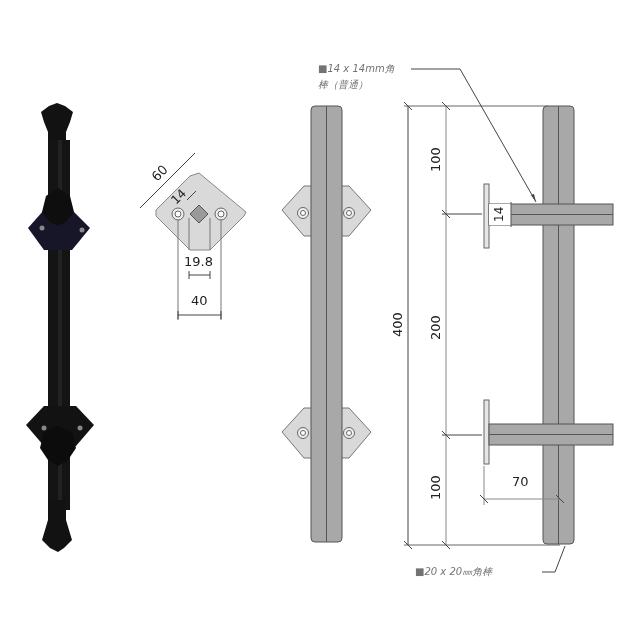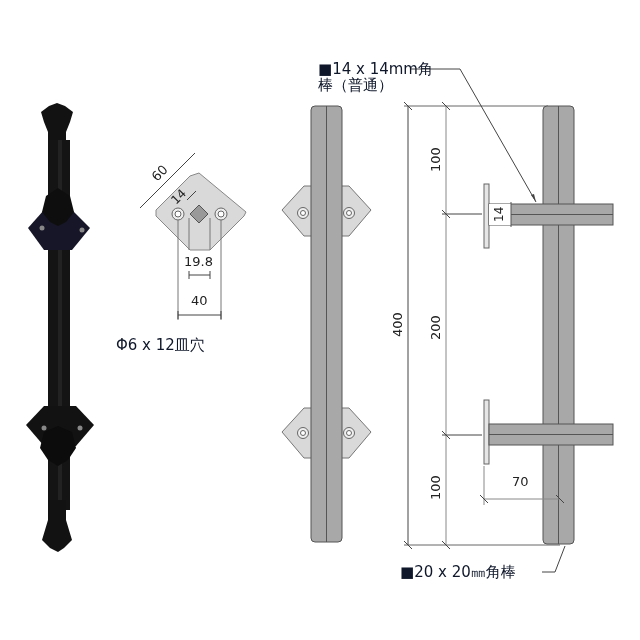--- a/index.html
+++ b/index.html
@@ -1,20 +1,20 @@
 <!DOCTYPE html>
 <html><head>
 <meta charset="utf-8">
 <style>
   html, body { margin:0; padding:0; background:#ffffff; }
   body { width:640px; height:640px; position:relative; overflow:hidden;
          font-family:"DejaVu Sans","Liberation Sans",sans-serif; color:#1a1a1a; }
   svg { position:absolute; left:0; top:0; }
   .lbl { font-family:"DejaVu Sans","Liberation Sans",sans-serif; fill:#222; }
-  .note { position:absolute; font-size:15px; line-height:16px; color:#0f172a; white-space:nowrap; }
+  .note { position:absolute; font-size:10px; line-height:16px; color:#737373; white-space:nowrap;font-style:italic; }
 </style>
 </head>
 <body>
 
 <svg width="640" height="640" viewBox="0 0 640 640">
 
   <g>
 
     <path d="M41 112 L49 106 L57 103 L65 106 L73 112 L70 122 L66 132 L66 150 L48 150 L48 132 L44 122 Z" fill="#121212"></path>
 
@@ -133,23 +133,22 @@
   </g>
   <text class="lbl" x="402" y="337" font-size="13" transform="rotate(-90 402 337)">400</text>
   <text class="lbl" x="440" y="172" font-size="13" transform="rotate(-90 440 172)">100</text>
   <text class="lbl" x="440" y="340" font-size="13" transform="rotate(-90 440 340)">200</text>
   <text class="lbl" x="440" y="500" font-size="13" transform="rotate(-90 440 500)">100</text>
   <text class="lbl" x="503" y="222" font-size="12" transform="rotate(-90 503 222)">14</text>
   <text class="lbl" x="512" y="486" font-size="13">70</text>
 </svg>
 
 <div class="note" style="left:116px; top:337px;">
-  <div>Φ6 x 12皿穴</div>
 </div>
 
 <div class="note" style="left:318px; top:61px;">
   <div>■14 x 14mm角</div>
   <div>棒（普通）</div>
 </div>
 
-<div class="note" style="left:400px; top:564px;">
+<div class="note" style="left:415px; top:564px;">
   <div>■20 x 20㎜角棒</div>
 </div>
 
 </body></html>

